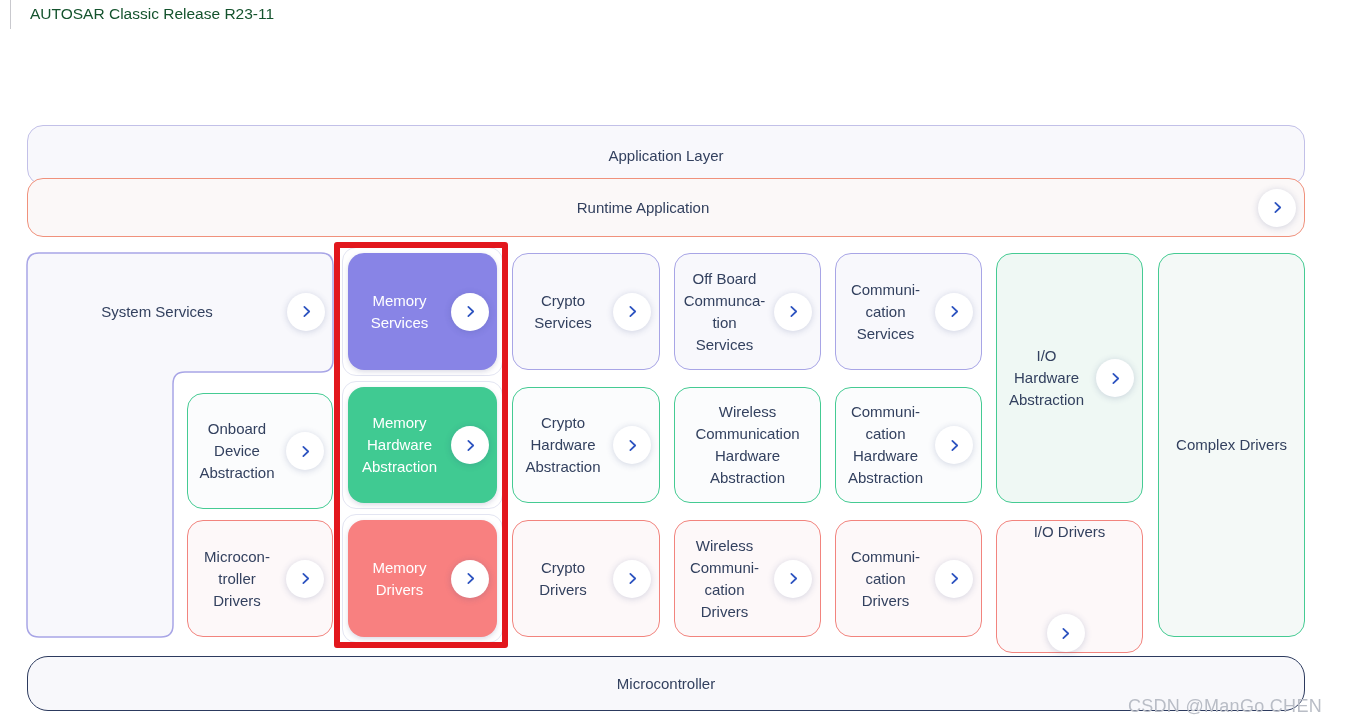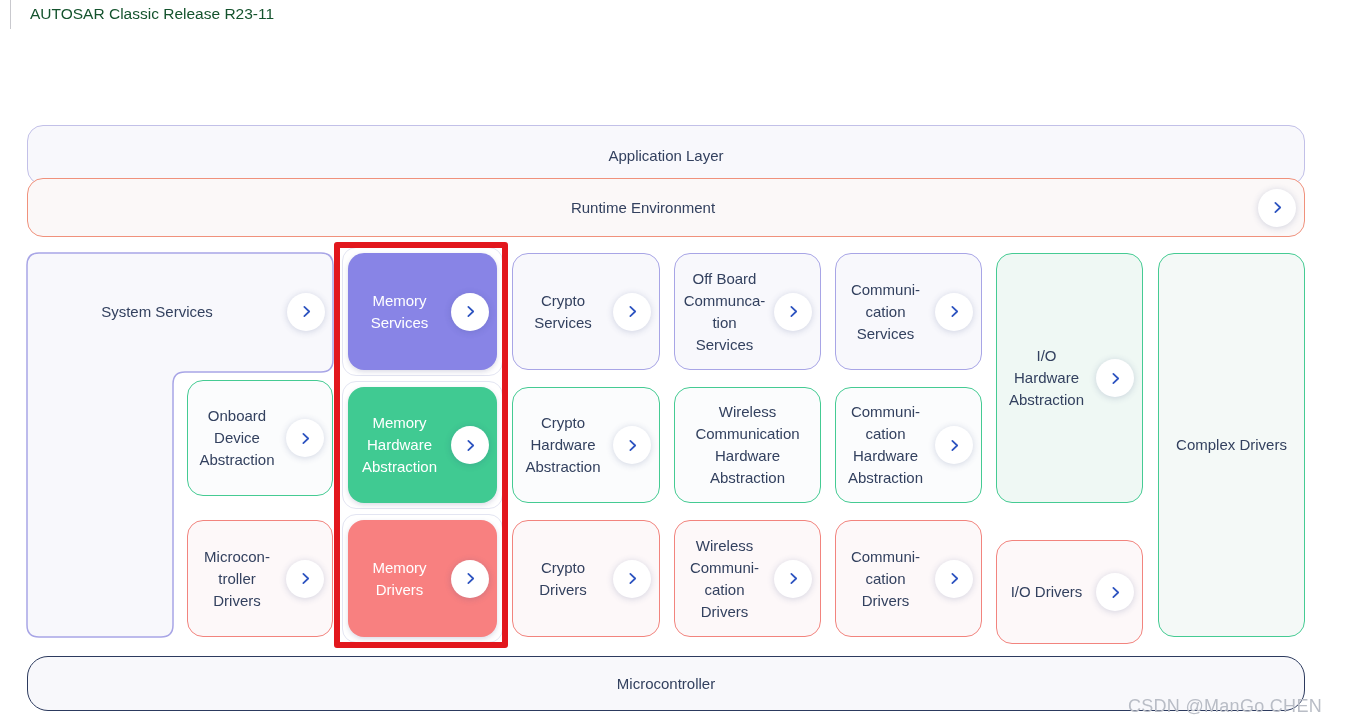--- a/index.html
+++ b/index.html
@@ -63,41 +63,41 @@
 <div id="canvas">
 
   <div class="abs" id="edge-line"></div>
   <div class="abs" id="page-title">AUTOSAR Classic Release R23-11</div>
 
   <div class="abs bar" id="bar-application">
     <span class="lbl">Application Layer</span>
   </div>
 
   <div class="abs bar" id="bar-runtime">
-    <span class="lbl">Runtime Environment</span>
+    <span class="lbl">Runtime Application</span>
     <span class="chev">
       <svg width="13" height="13" viewBox="0 0 12 12">
           <path d="M4 1.8 L8.5 6 L4 10.2" fill="none" stroke="#2d53c0" stroke-width="1.6" stroke-linecap="round" stroke-linejoin="round"></path>
         </svg>
     </span>
   </div>
 
   <svg class="abs" id="system-shape" width="310" height="388">
     <path d="M 13 1 H 295 Q 307 1 307 13 V 108 Q 307 120 295 120 H 159 Q 147 120 147 132 V 373 Q 147 385 135 385 H 13 Q 1 385 1 373 V 13 Q 1 1 13 1 Z" fill="#f8f8fc" stroke="#a8a5e6" stroke-width="1.5"></path>
   </svg>
   <div class="cell" id="block-system-services">
     <span class="lbl">System Services</span>
     <span class="chev">
       <svg width="13" height="13" viewBox="0 0 12 12">
           <path d="M4 1.8 L8.5 6 L4 10.2" fill="none" stroke="#2d53c0" stroke-width="1.6" stroke-linecap="round" stroke-linejoin="round"></path>
         </svg>
     </span>
   </div>
 
-  <div class="cell b-green" style="left:187px;top:380px;width:146px;height:116px;">
+  <div class="cell b-green" style="left:187px;top:393px;width:146px;height:116px;">
     <span class="lbl">Onboard
 Device
 Abstraction</span>
     <span class="chev">
       <svg width="13" height="13" viewBox="0 0 12 12">
           <path d="M4 1.8 L8.5 6 L4 10.2" fill="none" stroke="#2d53c0" stroke-width="1.6" stroke-linecap="round" stroke-linejoin="round"></path>
         </svg>
     </span>
   </div>
   <div class="cell b-red" style="left:187px;top:520px;width:146px;height:117px;">
@@ -241,21 +241,21 @@
   <div class="cell b-red" style="left:835px;top:520px;width:147px;height:117px;">
     <span class="lbl">Communi-
 cation
 Drivers</span>
     <span class="chev">
       <svg width="13" height="13" viewBox="0 0 12 12">
           <path d="M4 1.8 L8.5 6 L4 10.2" fill="none" stroke="#2d53c0" stroke-width="1.6" stroke-linecap="round" stroke-linejoin="round"></path>
         </svg>
     </span>
   </div>
-  <div class="cell b-red" style="left:996px;top:540px;width:147px;height:104px;">
+  <div class="cell b-red" style="left:996px;top:520px;width:147px;height:133px;flex-direction:column;">
     <span class="lbl">I/O Drivers</span>
     <span class="chev">
       <svg width="13" height="13" viewBox="0 0 12 12">
           <path d="M4 1.8 L8.5 6 L4 10.2" fill="none" stroke="#2d53c0" stroke-width="1.6" stroke-linecap="round" stroke-linejoin="round"></path>
         </svg>
     </span>
   </div>
 
   <div class="abs bar" id="bar-microcontroller">
     <span class="lbl">Microcontroller</span>

